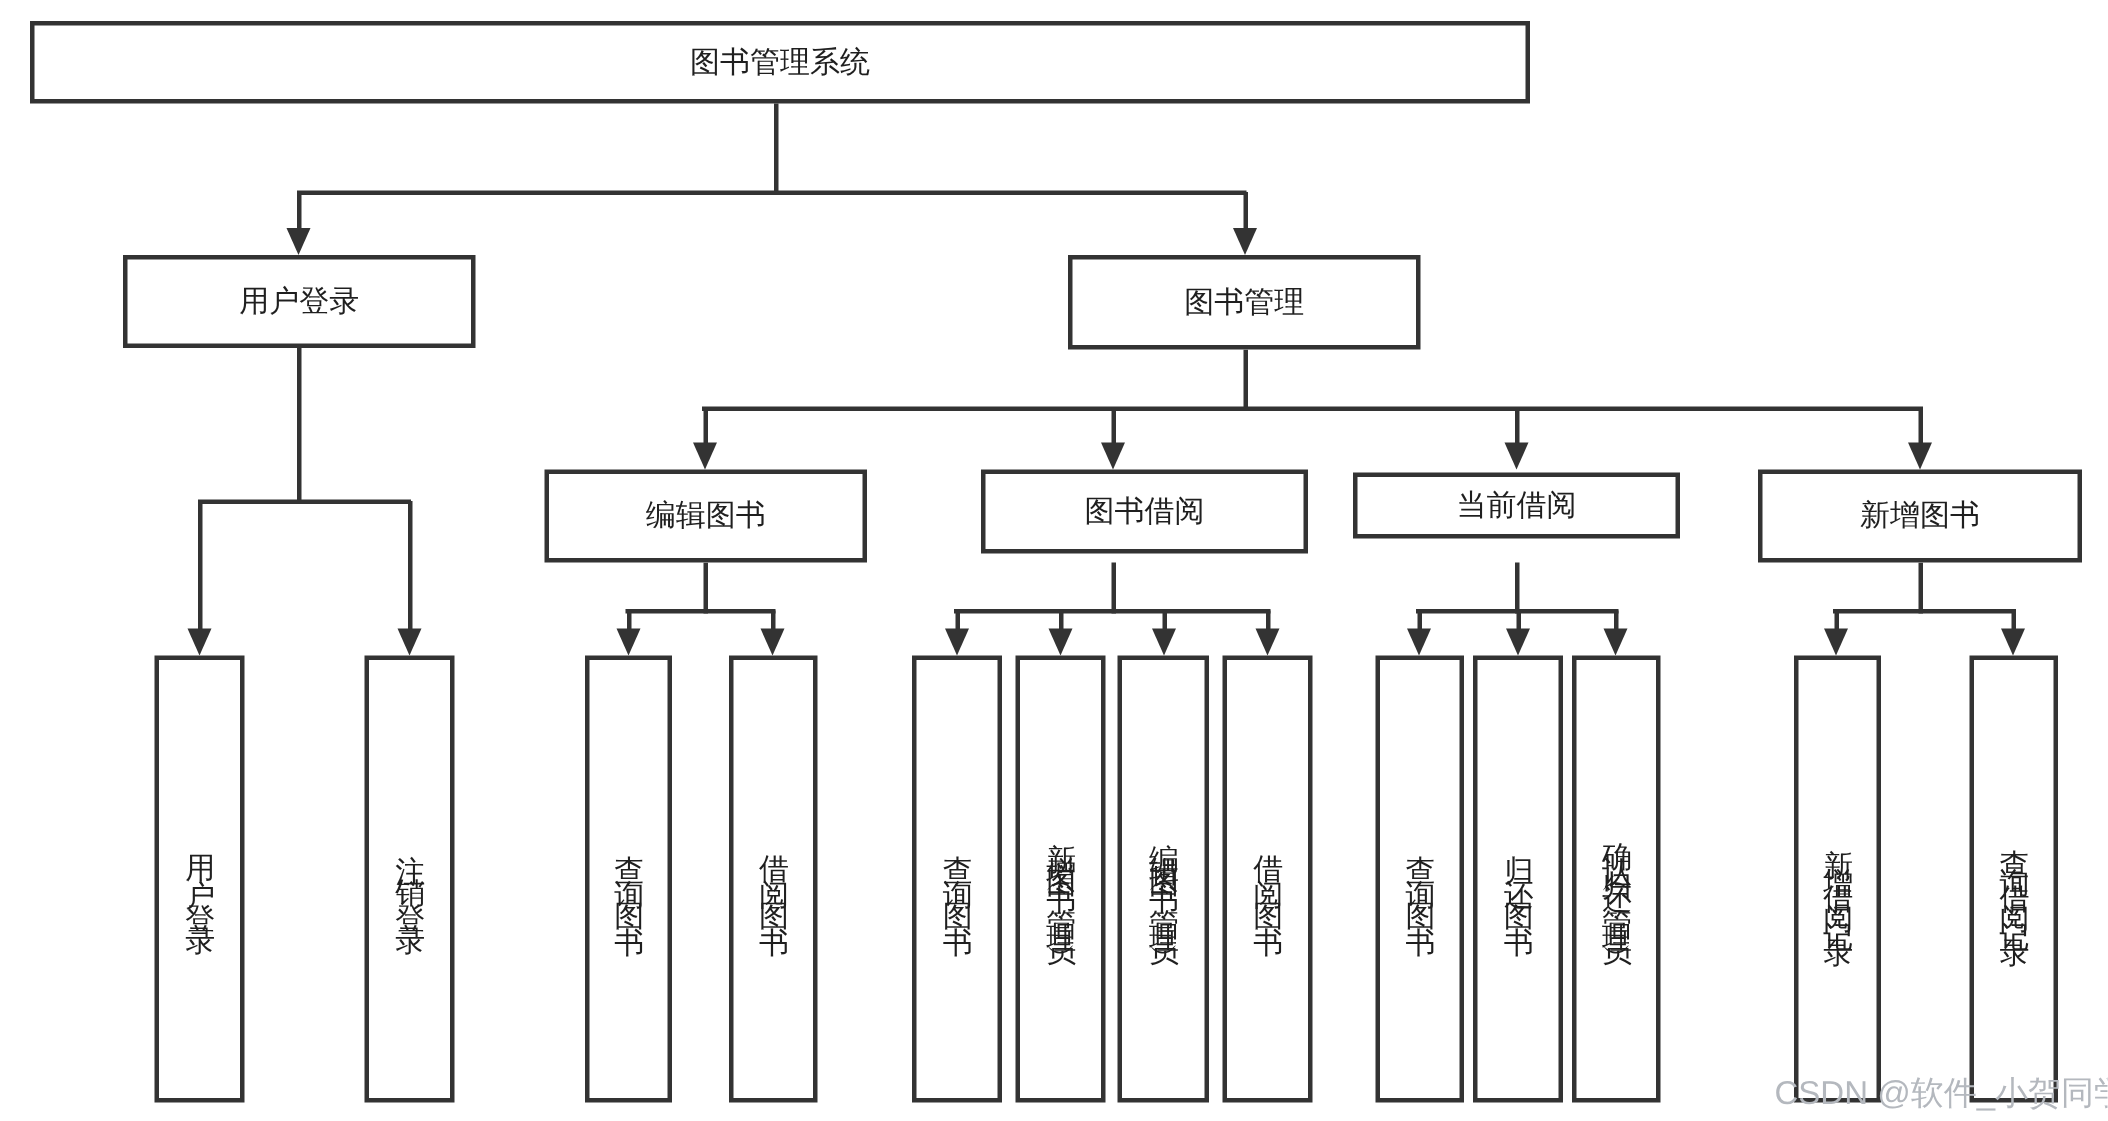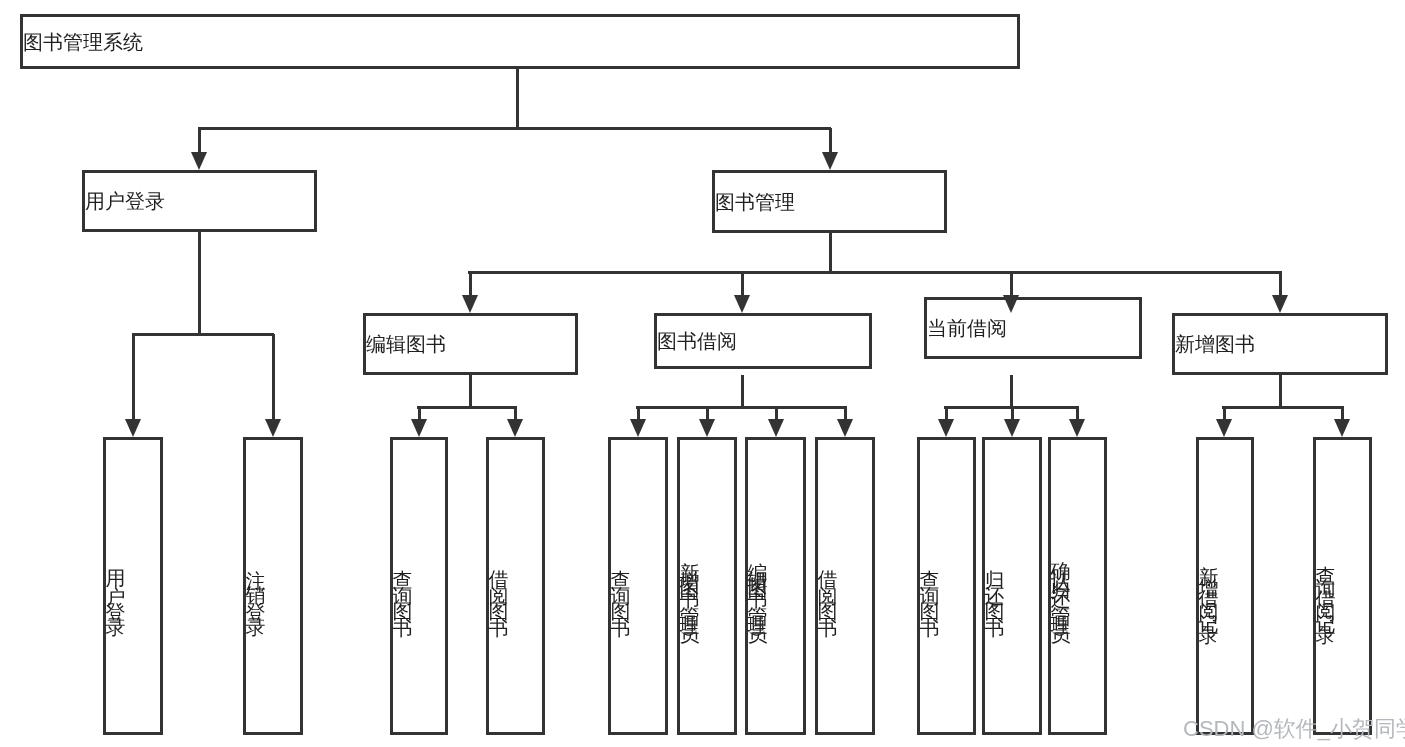--- a/index.html
+++ b/index.html
@@ -21,21 +21,21 @@
     background: var(--background);
     overflow: hidden;
   }
   .box {
     position: absolute;
     box-sizing: border-box;
     background: var(--background);
     border: 3px solid var(--line);
     display: flex;
     align-items: center;
-    justify-content: flex-start;
+    justify-content: center;
     font-size: 20px;
     color: var(--text);
     z-index: 2;
   }
   .box span { line-height: 1; white-space: nowrap; }
   .leaf span {
     writing-mode: vertical-rl;
     text-orientation: mixed;
     white-space: nowrap;
     line-height: 1;
@@ -78,21 +78,21 @@
   <div class="box" style="left:712px; top:170px; width:235px; height:63px;font-family:Liberation Serif, serif;">
     <span>图书管理</span>
   </div>
 
   <div class="box" style="left:363px; top:313px; width:215px; height:62px;">
     <span>编辑图书</span>
   </div>
   <div class="box" style="left:633px; top:313px; width:218px; height:56px;margin-left:21px;">
     <span>图书借阅</span>
   </div>
-  <div class="box" style="left:902px; top:297px; width:218px; height:62px;margin-left:22px;">
+  <div class="box" style="left:902px; top:315px; width:218px; height:44px;">
     <span>当前借阅</span>
   </div>
   <div class="box" style="left:1172px; top:313px; width:216px; height:62px;">
     <span>新增图书</span>
   </div>
 
   <div class="box leaf vt-short" style="left:103px; top:437px; width:60px; height:298px;">
     <span>用户登录</span>
   </div>
   <div class="box leaf vt-short" style="left:243px; top:437px; width:60px; height:298px;">

